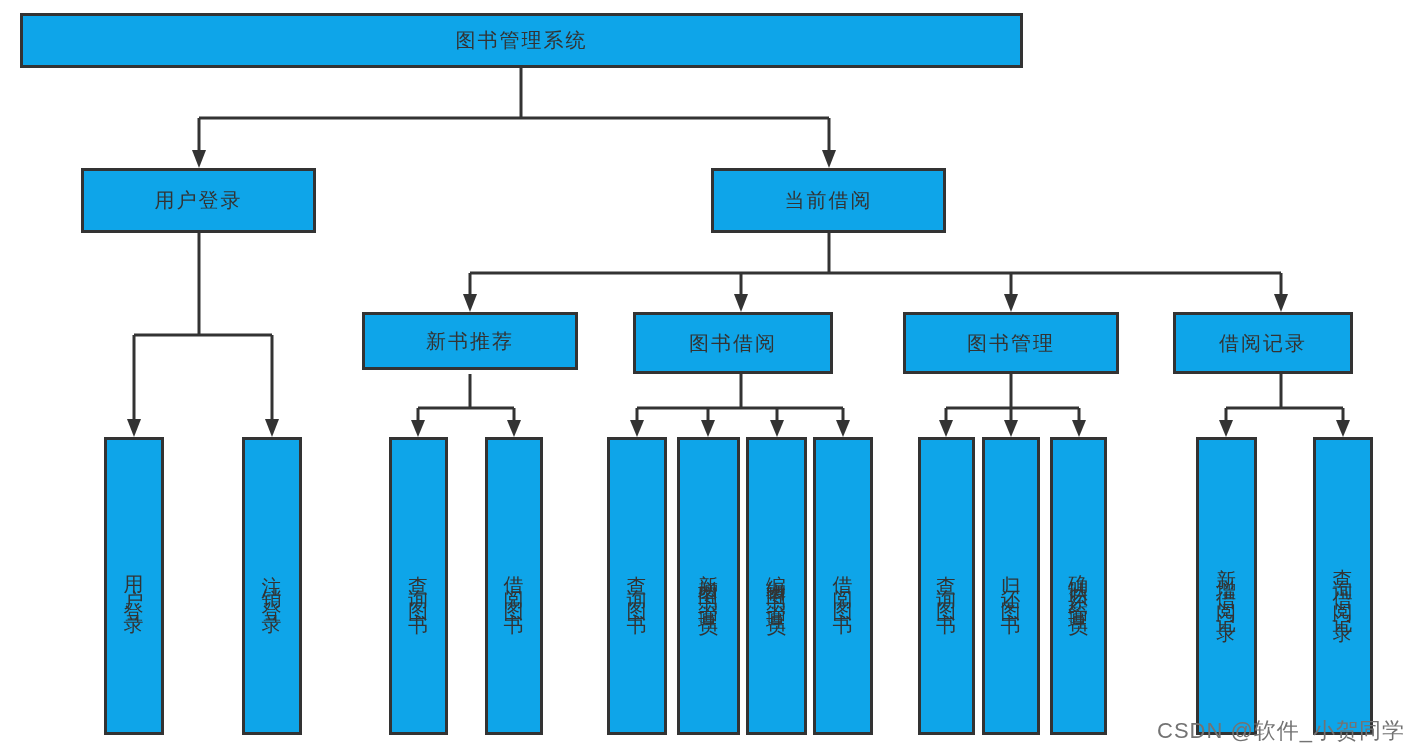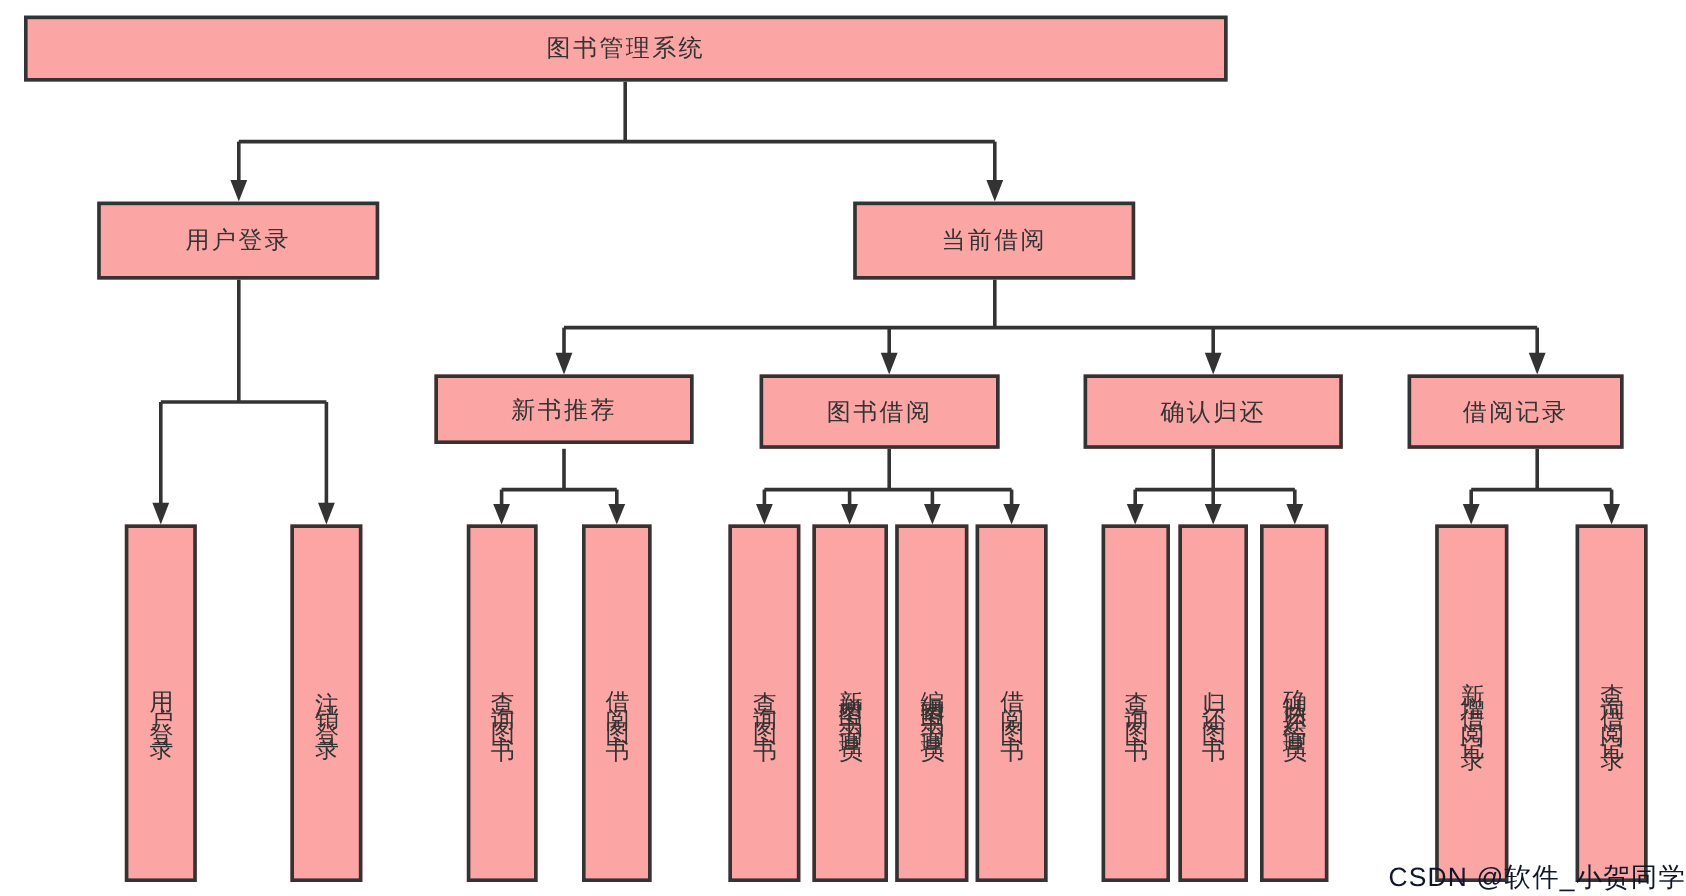--- a/index.html
+++ b/index.html
@@ -2,35 +2,35 @@
 <html><head>
 <meta charset="utf-8">
 <style>
   html,body{margin:0;padding:0;background:#ffffff;}
   .canvas{
     position:relative;width:1405px;height:747px;background:#ffffff;
     font-family:"Liberation Sans","DejaVu Sans",sans-serif;overflow:hidden;
   }
   svg.connectors{position:absolute;left:0;top:0;z-index:0;}
   .box{
-    position:absolute;background:#fca5a5;border:3px solid #333333;
+    position:absolute;background:#0ea5e9;border:3px solid #333333;
     box-sizing:border-box;display:flex;align-items:center;justify-content:center;
     color:#333333;z-index:1;
   }
   .hlabel{font-size:20px;letter-spacing:2px;white-space:nowrap;}
   .vlabel{
     writing-mode:vertical-rl;text-orientation:upright;
     font-size:20px;color:#333333;line-height:1;
   }
   .v4{letter-spacing:13px;}
   .v6{letter-spacing:11px;}
   .v9{letter-spacing:6px;}
   .watermark{
     position:absolute;left:1157px;top:716px;z-index:6;
-    font-size:22px;color:#0f172a;letter-spacing:1px;white-space:nowrap;
+    font-size:22px;color:#737373;letter-spacing:1px;white-space:nowrap;
   }
 </style>
 </head>
 <body>
 
 <div class="canvas">
 
   <svg class="connectors" width="1405" height="747" viewBox="0 0 1405 747">
     <g stroke="#333333" stroke-width="3" fill="none">
 
@@ -108,21 +108,21 @@
     <span class="hlabel">当前借阅</span>
   </div>
 
   <div class="box" style="left:362px;top:312px;width:216px;height:58px;">
     <span class="hlabel">新书推荐</span>
   </div>
   <div class="box" style="left:633px;top:312px;width:200px;height:62px;text-align:center;">
     <span class="hlabel">图书借阅</span>
   </div>
   <div class="box" style="left:903px;top:312px;width:216px;height:62px;">
-    <span class="hlabel">确认归还</span>
+    <span class="hlabel">图书管理</span>
   </div>
   <div class="box" style="left:1173px;top:312px;width:180px;height:62px;">
     <span class="hlabel">借阅记录</span>
   </div>
 
   <div class="box" style="left:104px;top:437px;width:60px;height:298px;">
     <span class="vlabel v4">用户登录</span>
   </div>
   <div class="box" style="left:242px;top:437px;width:60px;height:298px;">
     <span class="vlabel v4">注销登录</span>

